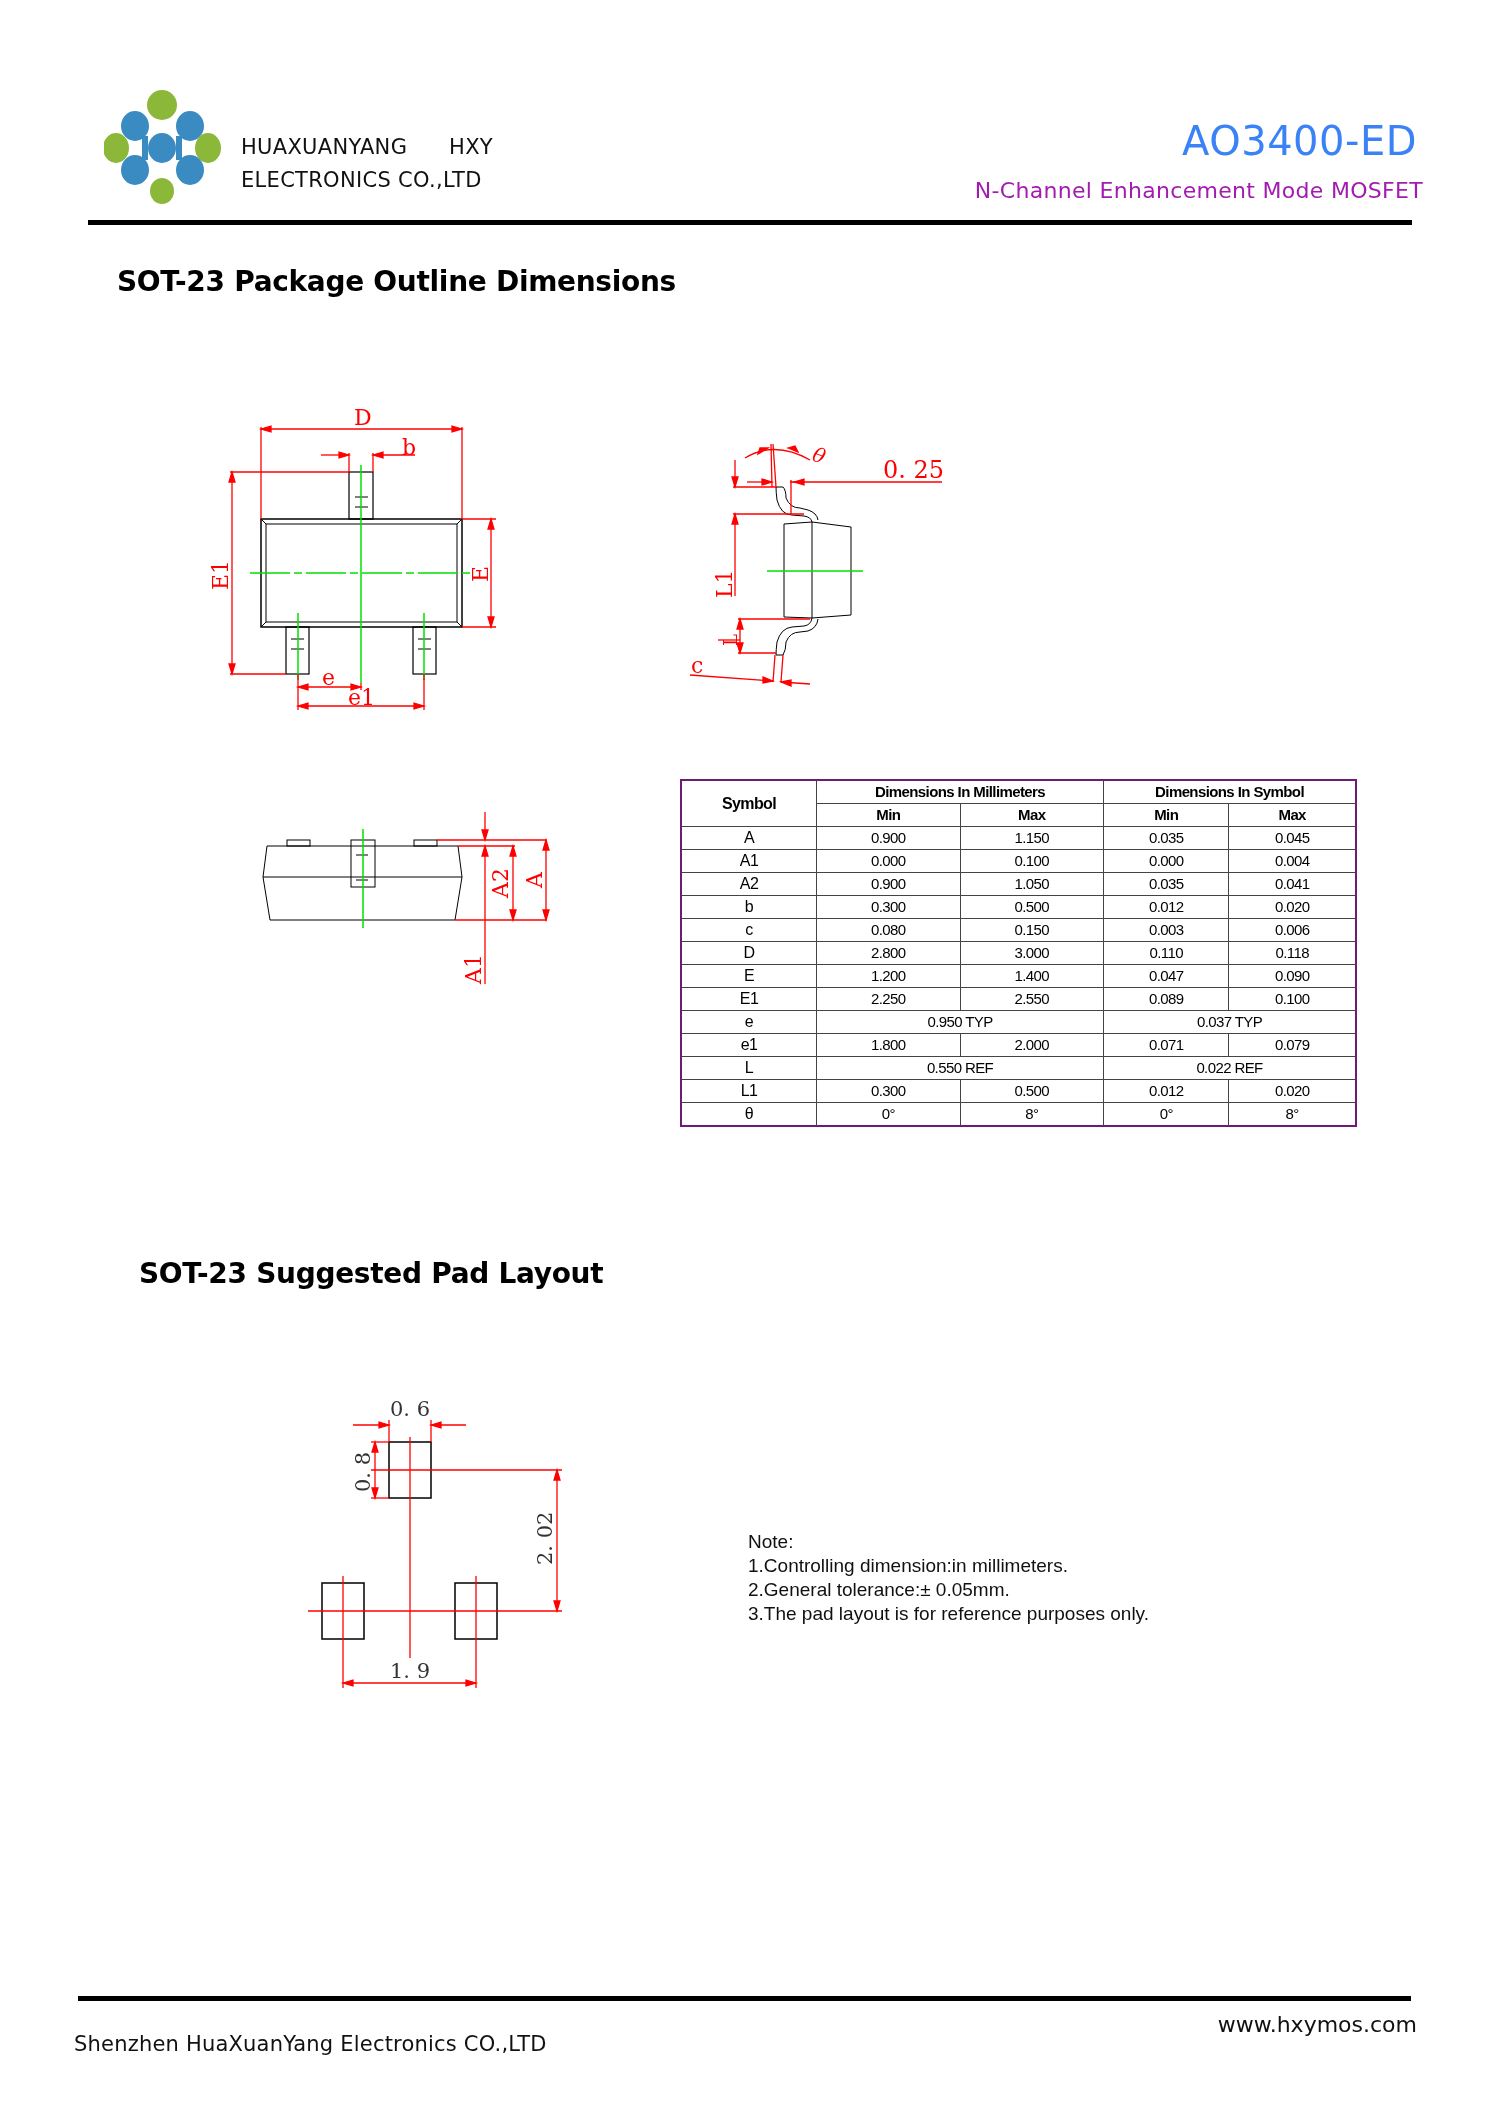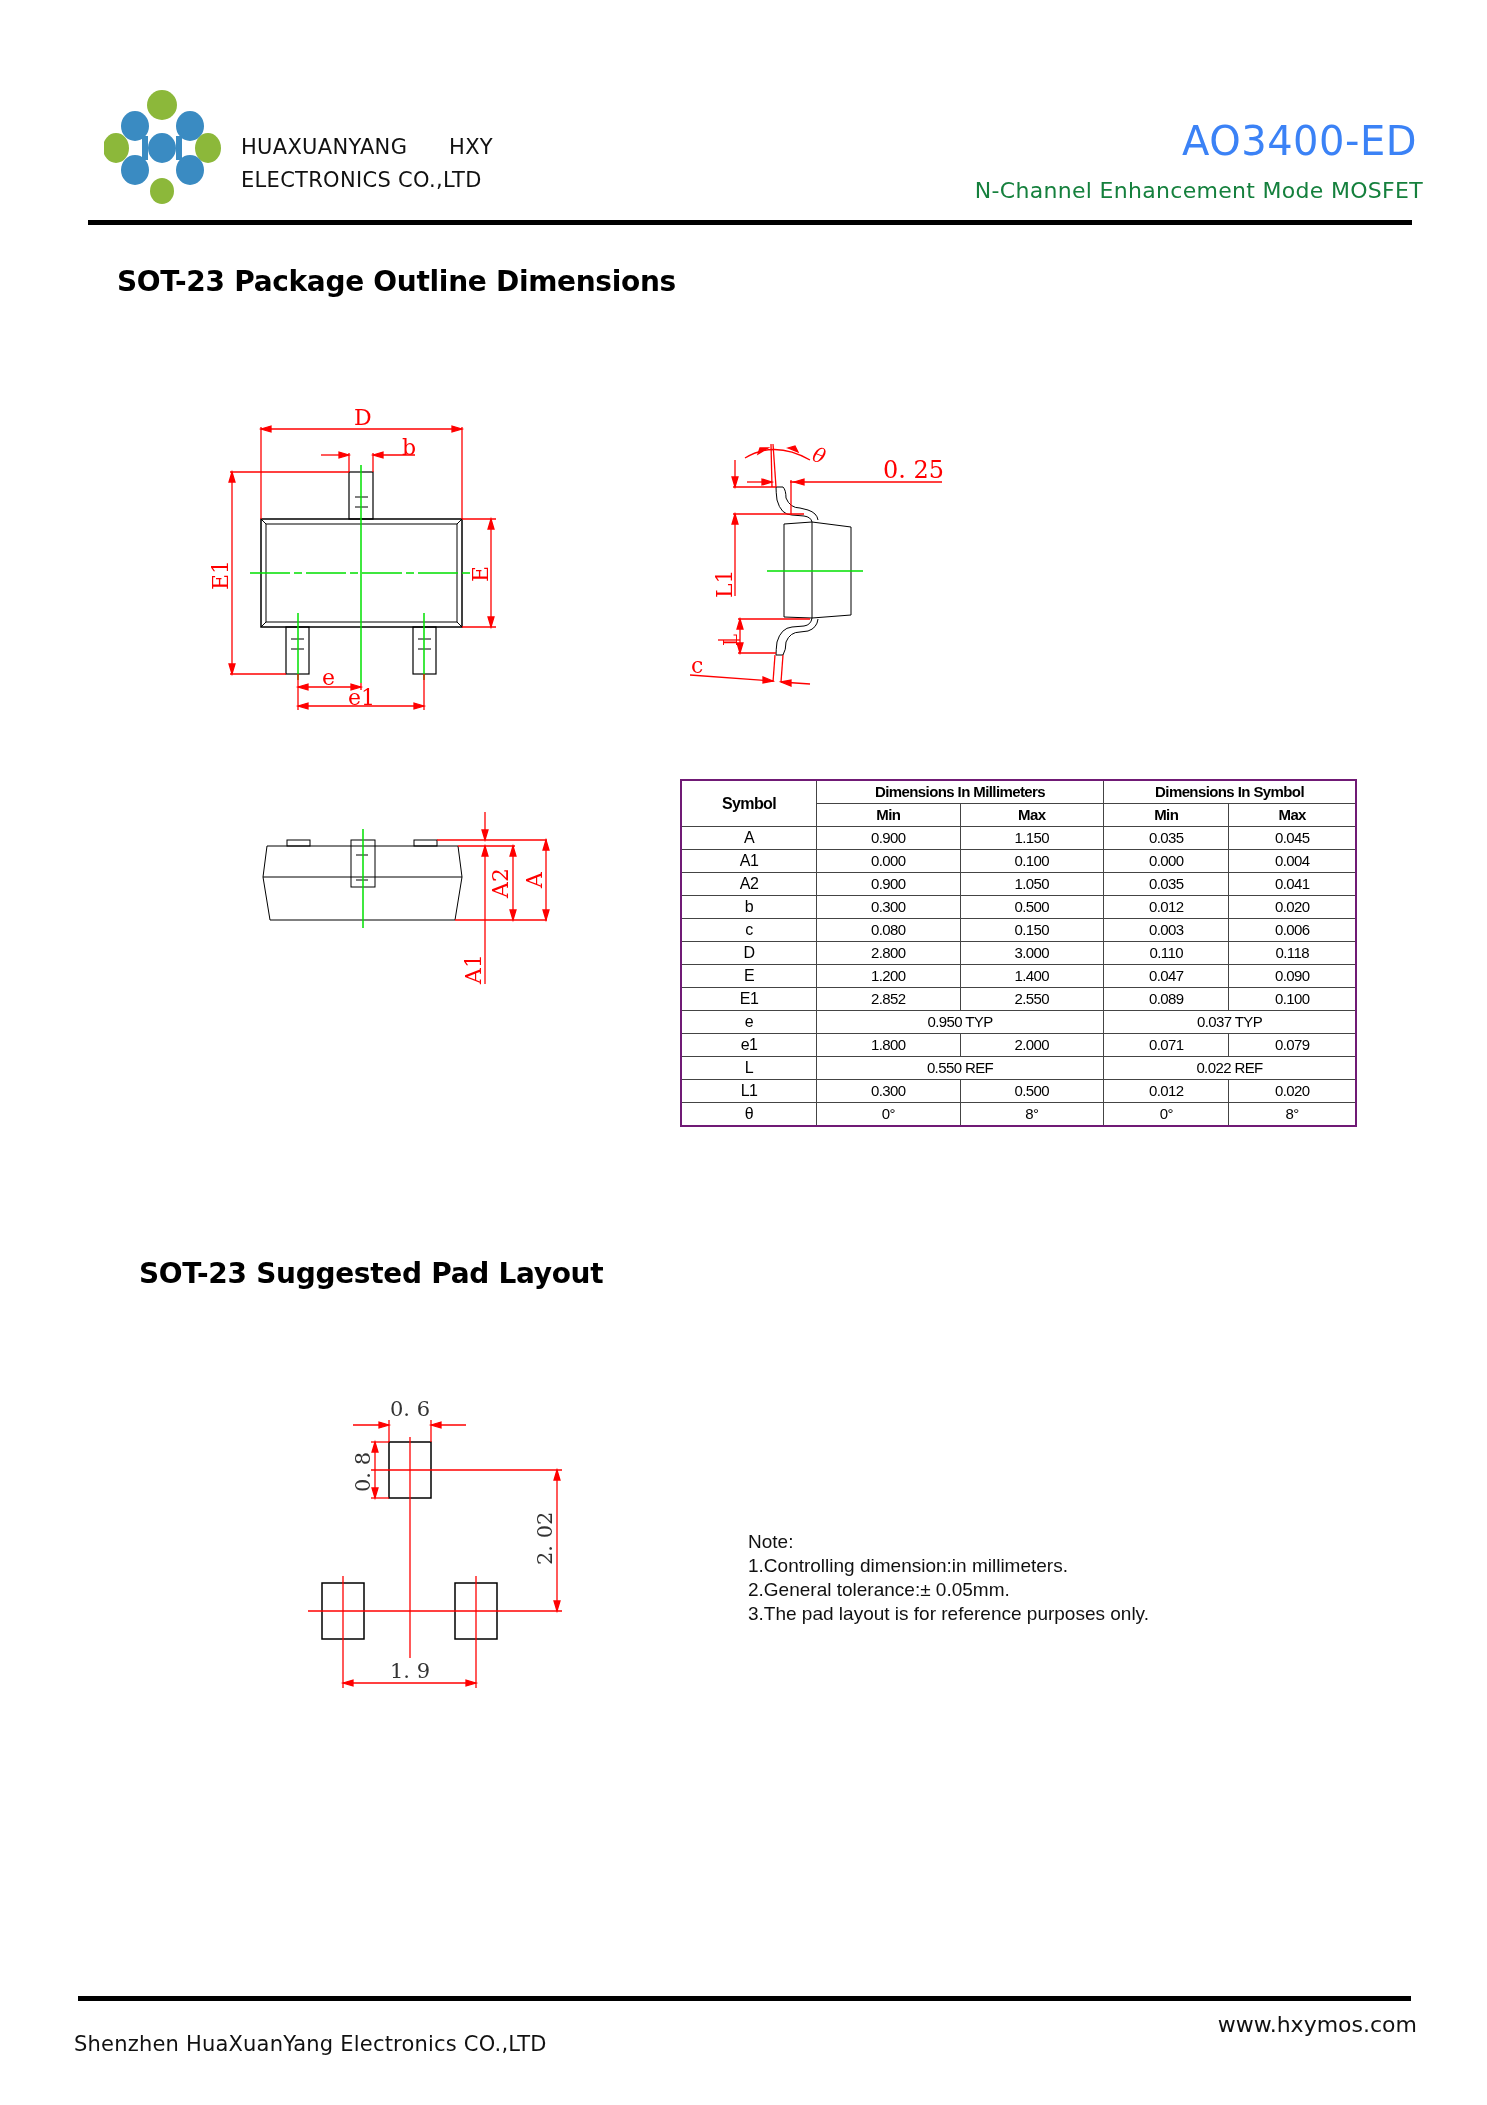--- a/index.html
+++ b/index.html
@@ -3,21 +3,21 @@
 <meta charset="utf-8">
 <style>
   html, body { margin:0; padding:0; background:#ffffff; }
   body { width:1487px; height:2105px; position:relative; overflow:hidden; font-family:"DejaVu Sans", sans-serif; color:#000; }
   .abs { position:absolute; }
 
   
   .logo { left:104px; top:88px; width:120px; width:120px; height:120px; }
   .company-line { left:241px; font-family:"DejaVu Sans", sans-serif; font-size:21px; letter-spacing:0.3px; color:#111; white-space:pre; }
   .part-number { right:70px; top:118px; font-size:40px; font-family:"DejaVu Sans", sans-serif; color:#3b82f6; letter-spacing:0.5px; }
-  .part-desc { right:64px; top:178px; font-size:22px; color:#15803d; letter-spacing:0.3px; }
+  .part-desc { right:64px; top:178px; font-size:22px; color:#a21caf; letter-spacing:0.3px; }
   .rule { background:#000; height:5px; }
 
   
   .section-title { font-family:"DejaVu Sans", sans-serif; font-weight:bold; font-size:28px; letter-spacing:-0.3px; color:#000; }
 
   
   table.dims { position:absolute; left:680px; top:779px; width:677px; border-collapse:collapse; font-family:"Liberation Sans", sans-serif; font-size:15px; letter-spacing:-0.6px; border:2px solid #701a75; }
   table.dims th, table.dims td { border:1px solid #444; text-align:center; padding:0; height:22px; line-height:22px; }
   table.dims th { font-weight:bold; font-size:15px; }
   table.dims th.sym { width:134px; font-size:16px; }
@@ -265,21 +265,21 @@
       </tr>
     <tr>
         <td class="symcell">E</td>
         <td>1.200</td>
         <td>1.400</td>
         <td>0.047</td>
         <td>0.090</td>
       </tr>
     <tr>
         <td class="symcell">E1</td>
-        <td>2.852</td>
+        <td>2.250</td>
         <td>2.550</td>
         <td>0.089</td>
         <td>0.100</td>
       </tr>
     <tr>
         <td class="symcell">e</td>
         <td colspan="2">0.950 TYP</td>
         <td colspan="2">0.037 TYP</td>
       </tr>
     <tr>

